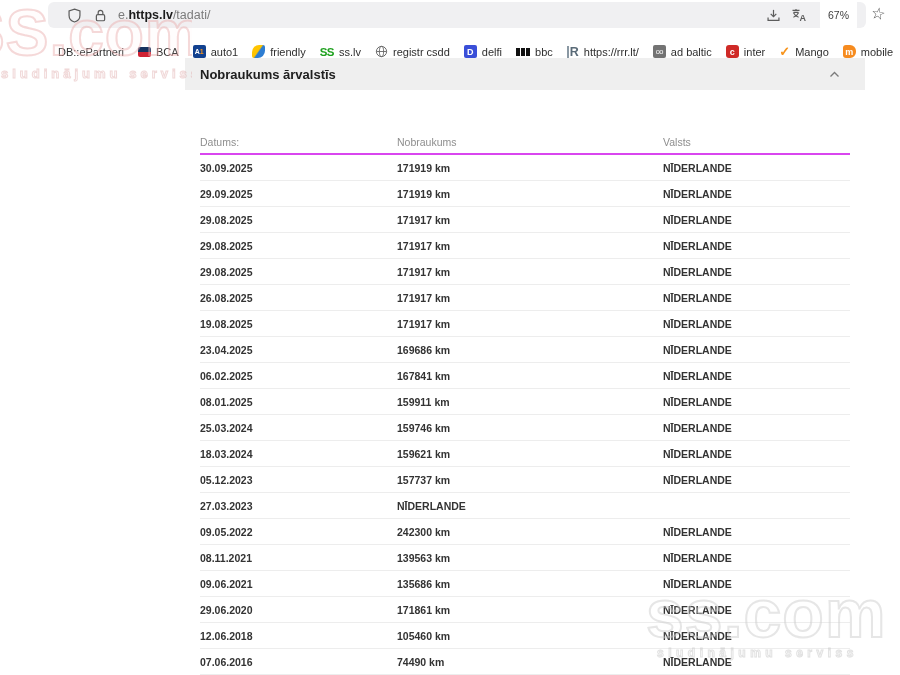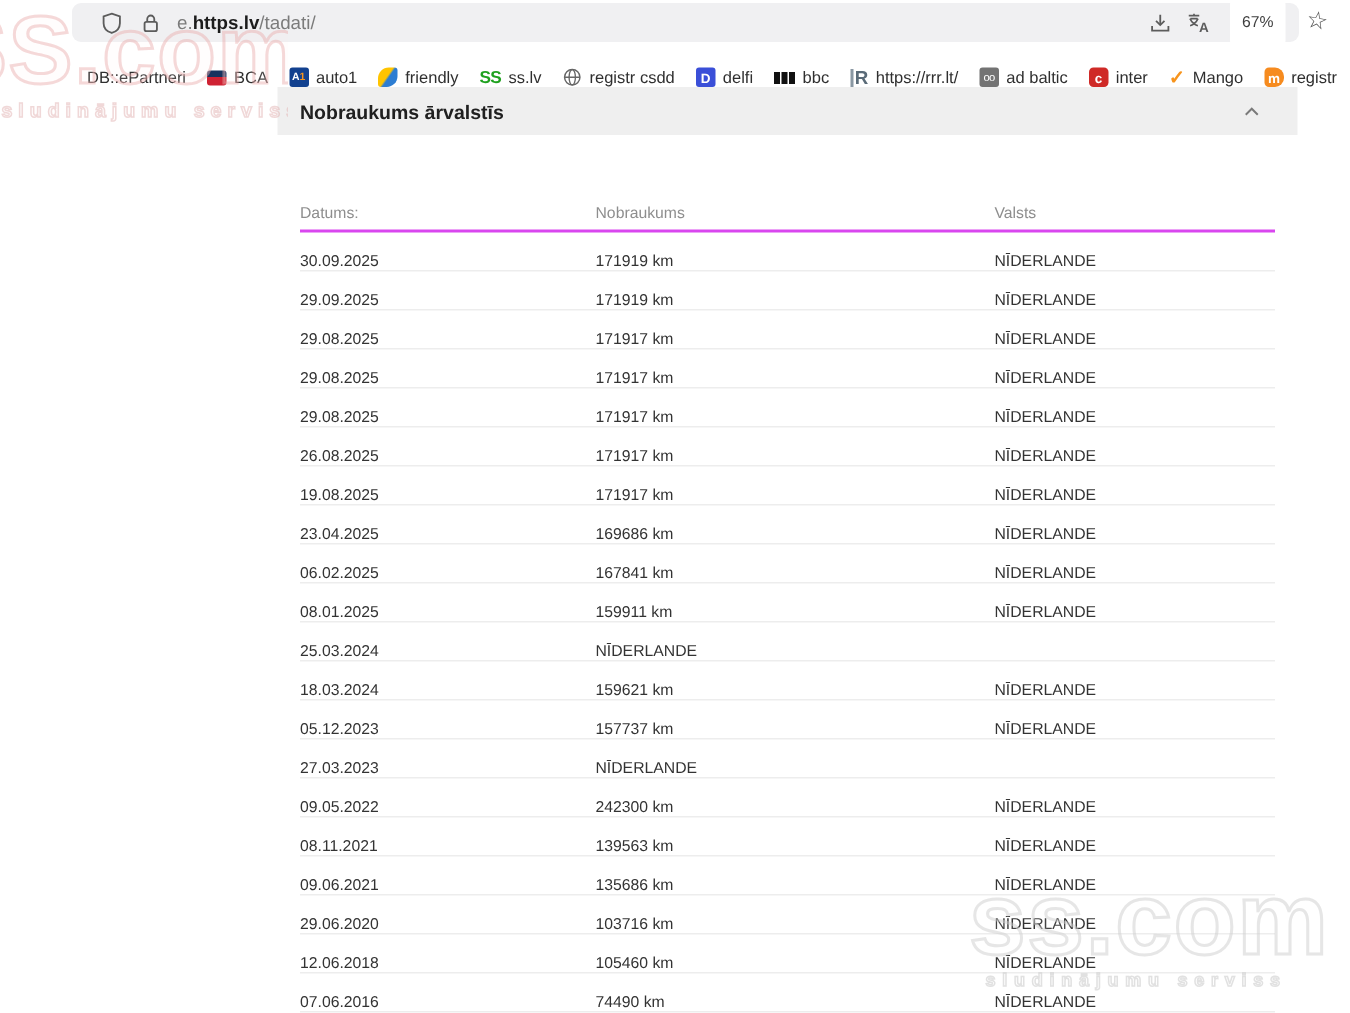--- a/index.html
+++ b/index.html
@@ -53,22 +53,22 @@
     padding:16px 15px; font-size:13px; font-weight:700; color:#202020; cursor:pointer;
   }
   .chevron { margin-left:auto; margin-right:10px; display:flex; }
 
   .dtable { margin:40px 15px 0 15px; }
   .thead {
     display:flex; align-items:center; height:25px;
     border-bottom:2px solid #d946ef; color:#8e8e8e; font-size:10.5px; font-weight:400;
   }
   .trow {
-    display:flex; align-items:flex-end; height:26px;
-    border-bottom:1px solid #ededed; color:#333; font-size:10.5px; font-weight:400;
+    display:flex; align-items:center; height:26px;
+    border-bottom:1px solid #ededed; color:#333; font-size:10.5px; font-weight:700;
   }
   .tc0 { width:197px; } .tc1 { width:266px; } .tc2 { flex:1; }
 
   
   .wm { position:absolute; z-index:40; pointer-events:none; font-weight:700; white-space:nowrap; }
   .wm-tl { left:0; top:0; width:192px; height:96px; overflow:hidden; }
   .wm-tl-brand {
     position:absolute; left:-38px; top:-4px; font-size:64px; letter-spacing:1px;
     color:rgba(255,236,236,0.12); -webkit-text-stroke:2px rgba(233,170,170,0.45);
   }
@@ -177,21 +177,21 @@
   <div class="bm">
     <span class="bmi i-inter">c</span>
     <span>inter</span>
   </div>
   <div class="bm">
     <span class="bmi i-mango">✓</span>
     <span>Mango</span>
   </div>
   <div class="bm">
     <span class="bmi i-mobile">m</span>
-    <span>registr</span>
+    <span>mobile</span>
   </div>
 </div>
 
 <div class="panel">
   <div class="panel-header">
     <span>Nobraukums ārvalstīs</span>
     <span class="chevron">
       <svg width="11" height="7" viewBox="0 0 11 7">
           <path d="M1.5 5.5 L5.5 1.5 L9.5 5.5" stroke="#7a7a7a" stroke-width="1.3" fill="none"></path>
         </svg>
@@ -250,20 +250,21 @@
           <span class="tc1">167841 km</span>
           <span class="tc2">NĪDERLANDE</span>
         </div>
         <div class="trow">
           <span class="tc0">08.01.2025</span>
           <span class="tc1">159911 km</span>
           <span class="tc2">NĪDERLANDE</span>
         </div>
         <div class="trow">
           <span class="tc0">25.03.2024</span>
+          <span class="tc1">159746 km</span>
           <span class="tc2">NĪDERLANDE</span>
         </div>
         <div class="trow">
           <span class="tc0">18.03.2024</span>
           <span class="tc1">159621 km</span>
           <span class="tc2">NĪDERLANDE</span>
         </div>
         <div class="trow">
           <span class="tc0">05.12.2023</span>
           <span class="tc1">157737 km</span>
@@ -283,21 +284,21 @@
           <span class="tc1">139563 km</span>
           <span class="tc2">NĪDERLANDE</span>
         </div>
         <div class="trow">
           <span class="tc0">09.06.2021</span>
           <span class="tc1">135686 km</span>
           <span class="tc2">NĪDERLANDE</span>
         </div>
         <div class="trow">
           <span class="tc0">29.06.2020</span>
-          <span class="tc1">103716 km</span>
+          <span class="tc1">171861 km</span>
           <span class="tc2">NĪDERLANDE</span>
         </div>
         <div class="trow">
           <span class="tc0">12.06.2018</span>
           <span class="tc1">105460 km</span>
           <span class="tc2">NĪDERLANDE</span>
         </div>
         <div class="trow">
           <span class="tc0">07.06.2016</span>
           <span class="tc1">74490 km</span>

